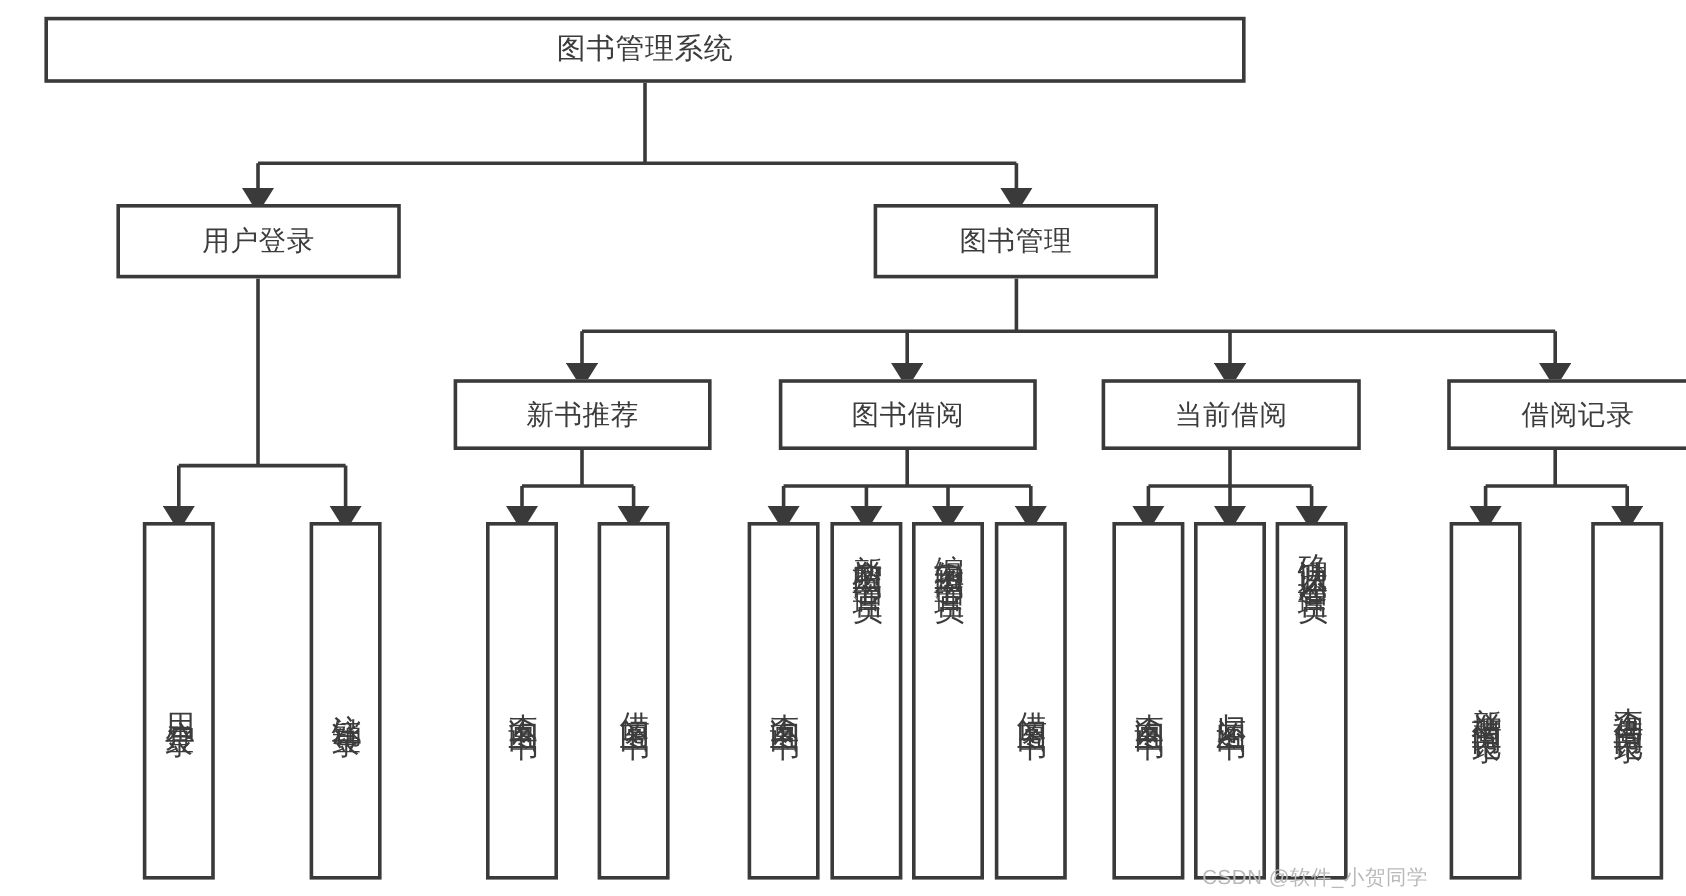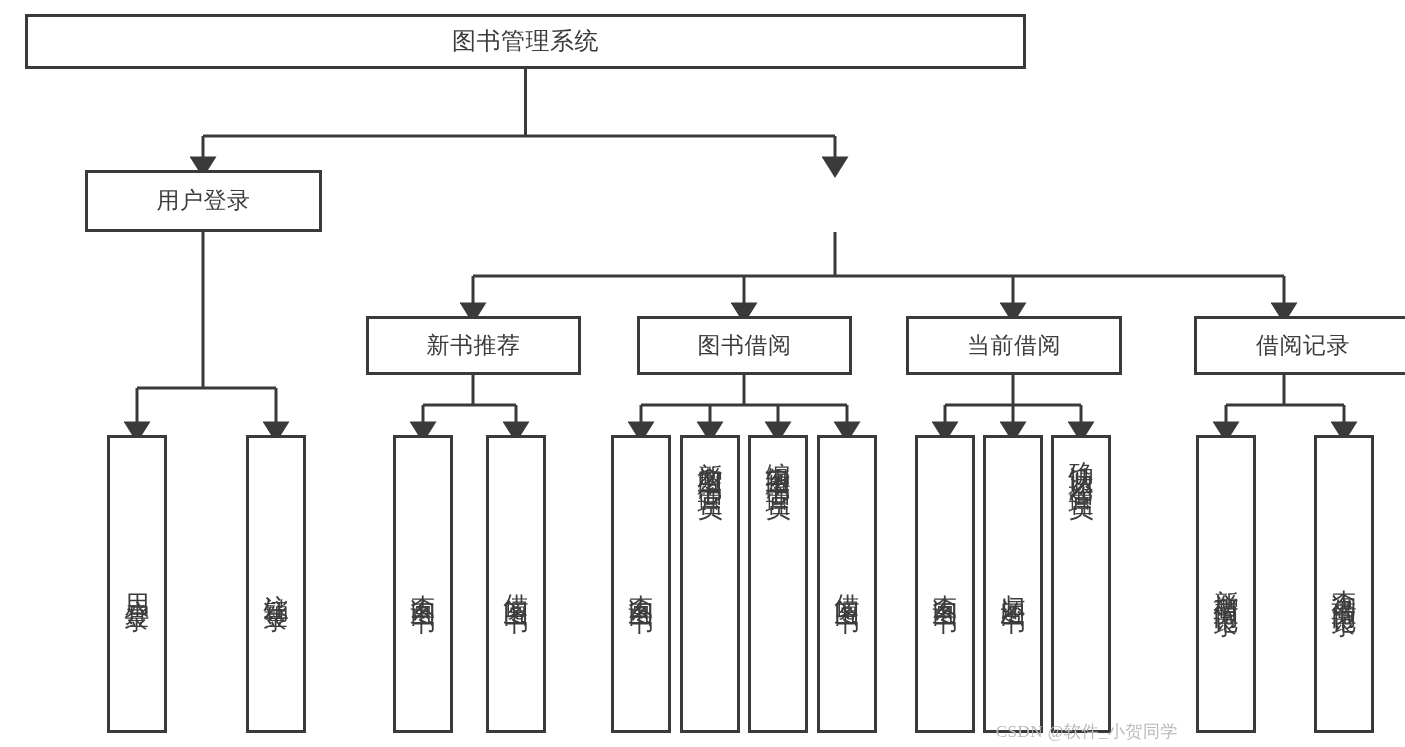--- a/index.html
+++ b/index.html
@@ -4,21 +4,21 @@
 <title>图书管理系统 功能结构图</title>
 <style>
   html,body{margin:0;padding:0;}
   body{
     width:1405px;height:747px;
     background:#ffffff;
     font-family:"Liberation Sans","DejaVu Sans",sans-serif;
     overflow:hidden;
     position:relative;
   }
-  #canvas{position:absolute;left:4px;top:0;width:1182px;height:747px;}
+  #canvas{position:absolute;left:16px;top:0;width:1182px;height:747px;}
   svg.edges{position:absolute;left:0;top:0;width:1405px;height:747px;pointer-events:none;}
 
   .node{
     position:absolute;
     box-sizing:border-box;
     background:#ffffff;
     border:3px solid #3a3a3a;
     display:flex;
     align-items:center;
     justify-content:center;
@@ -47,21 +47,21 @@
   .node.vert.mid{align-items:center;padding-top:0;}
 
   .watermark{
     position:absolute;
     right:8px;bottom:4px;
     font-size:17px;
     color:#b9b9b9;
     letter-spacing:0.5px;
     white-space:nowrap;
     z-index:3;
-    font-family:Liberation Serif, serif;
+    font-family:Liberation Sans, sans-serif;
   }
 </style>
 </head>
 <body>
 
 <div id="canvas">
 
   <svg class="edges" viewBox="0 0 1405 747" xmlns="http://www.w3.org/2000/svg">
     <defs>
       <marker id="arw" markerWidth="9" markerHeight="9" refX="1.2" refY="4.5" orient="auto" markerUnits="strokeWidth">
@@ -113,20 +113,23 @@
   </svg>
 
   <div class="node root horiz" style="left:21px;top:14px;width:1001px;height:55px;">
     <span class="lbl">图书管理系统</span>
   </div>
 
   <div class="node horiz" style="left:81px;top:170px;width:237px;height:62px;">
     <span class="lbl">用户登录</span>
   </div>
 
+  <div class="node horiz" style="left:712px;top:170px;width:237px;height:62px;">
+    <span class="lbl">图书管理</span>
+  </div>
 
   <div class="node horiz" style="left:362px;top:316px;width:215px;height:59px;">
     <span class="lbl">新书推荐</span>
   </div>
 
   <div class="node horiz" style="left:902px;top:316px;width:216px;height:59px;">
     <span class="lbl">当前借阅</span>
   </div>
 
   <div class="node horiz" style="left:633px;top:316px;width:215px;height:59px;">

